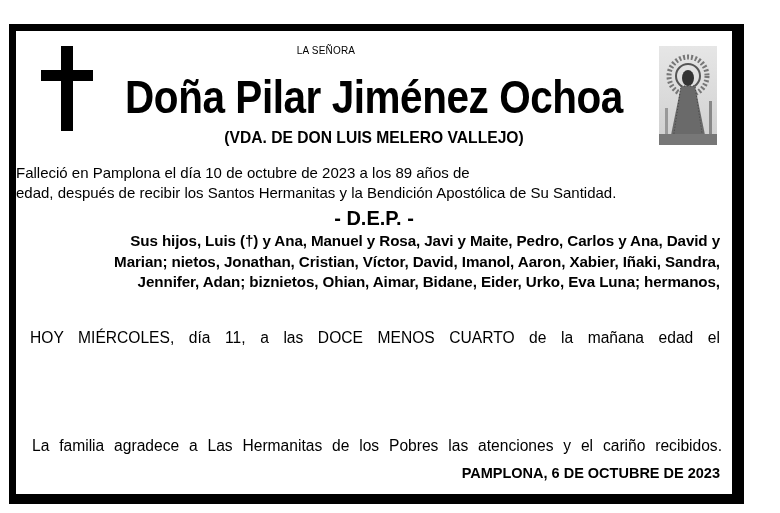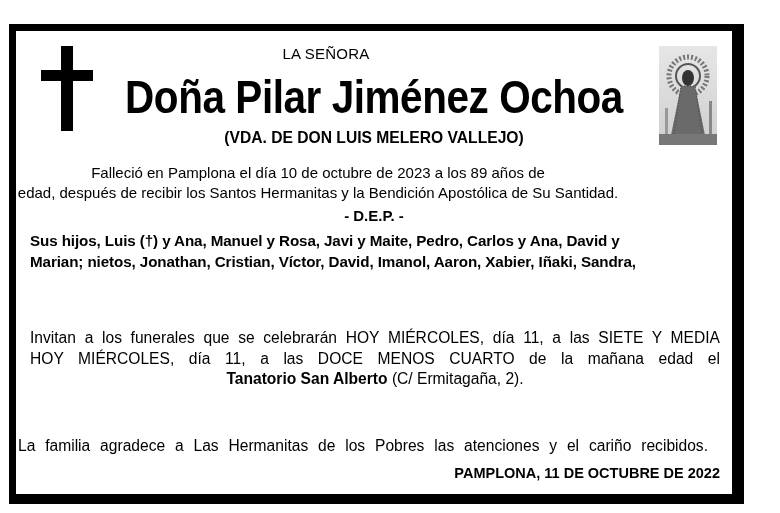--- a/index.html
+++ b/index.html
@@ -9,31 +9,31 @@
     border-left: 7px solid #000; border-top: 7px solid #000;
     border-right: 12px solid #000; border-bottom: 10px solid #000;
     background: #fff;
   }
   .cross { position: absolute; left: 25px; top: 15px; width: 52px; height: 85px; }
   .cross .v { position: absolute; left: 20px; top: 0; width: 12px; height: 85px; background: #000; }
   .cross .h { position: absolute; left: 0; top: 24px; width: 52px; height: 11px; background: #000; }
   .image-box { position: absolute; left: 643px; top: 15px; width: 58px; height: 99px; background: linear-gradient(#e6e6e6, #cfcfcf); overflow: hidden; }
   .image-box svg { display: block; }
   .txt { position: absolute; white-space: nowrap; }
-  .senora { left: 0; width: 620px; top: 14px; text-align: center; font-size: 15px; letter-spacing: 0.2px; }
+  .senora { left: 0; width: 620px; top: 14px; text-align: center; font-size: 10px; letter-spacing: 0.2px; }
   .name { left: 0; width: 716px; top: 39px; text-align: center; font-size: 46px; font-weight: bold; transform: scaleX(0.88); transform-origin: center; letter-spacing: -0.5px; }
   .vda { left: 0; width: 716px; top: 97px; text-align: center; font-size: 17px; font-weight: bold; transform: scaleX(0.92); }
-  .fallecio { left: 0; width: 604px; top: 132px; text-align: center; font-size: 15px; line-height: 20px; white-space: normal; }
-  .dep { left: 0; width: 716px; top: 176px; text-align: center; font-size: 15px; font-weight: bold; }
-  .family { left: 14px; width: 690px; top: 200px; text-align: left; font-size: 15.2px; font-weight: bold; line-height: 20.5px; white-space: normal; letter-spacing: -0.1px; }
+  .fallecio { left: 0; width: 604px; top: 132px; text-align: left; font-size: 15px; line-height: 20px; white-space: normal; }
+  .dep { left: 0; width: 716px; top: 176px; text-align: center; font-size: 20px; font-weight: bold; }
+  .family { left: 14px; width: 690px; top: 200px; text-align: right; font-size: 15.2px; font-weight: bold; line-height: 20.5px; white-space: normal; letter-spacing: -0.1px; }
   .invite { left: 14px; width: 690px; top: 297px; font-size: 15.6px; line-height: 20.5px; white-space: normal; text-align: justify; }
   .invite .line { display: block; text-align: justify; text-align-last: justify; }
   .invite .center { display: block; text-align: center; }
   .invite b { font-weight: bold; }
-  .thanks { left: 2px; width: 690px; top: 406px; font-size: 15.6px; text-align: justify; text-align-last: justify; white-space: normal; }
+  .thanks { left: 16px; width: 690px; top: 406px; font-size: 15.6px; text-align: justify; text-align-last: justify; white-space: normal; }
   .place-date { right: 12px; top: 434px; font-size: 14.5px; font-weight: bold; }
 </style>
 </head>
 <body>
 
 <div class="frame">
 
   <div class="cross">
     <div class="v"></div>
     <div class="h"></div>
@@ -59,25 +59,24 @@
   <div class="txt fallecio">
     <div>Falleció en Pamplona el día 10 de octubre de 2023 a los 89 años de</div>
     <div>edad, después de recibir los Santos Hermanitas y la Bendición Apostólica de Su Santidad.</div>
   </div>
 
   <div class="txt dep">- D.E.P. -</div>
 
   <div class="txt family">
     <div>Sus hijos, Luis (†) y Ana, Manuel y Rosa, Javi y Maite, Pedro, Carlos y Ana, David y</div>
     <div>Marian; nietos, Jonathan, Cristian, Víctor, David, Imanol, Aaron, Xabier, Iñaki, Sandra,</div>
+    <div>Jennifer, Adan; biznietos, Ohian, Aimar, Bidane, Eider, Urko, Eva Luna; hermanos,</div>
   </div>
 
   <div class="txt invite">
-    <span class="line">Invitan a los funerales que se celebrarán HOY MIÉRCOLES, día 11, a las SIETE Y MEDIA</span>
     <span class="line">HOY MIÉRCOLES, día 11, a las DOCE MENOS CUARTO de la mañana edad el</span>
-    <span class="center"><b>Tanatorio San Alberto</b><span> (C/ Ermitagaña, 2).</span></span>
   </div>
 
   <div class="txt thanks">La familia agradece a Las Hermanitas de los Pobres las atenciones y el cariño recibidos.</div>
 
-  <div class="txt place-date">PAMPLONA, 11 DE OCTUBRE DE 2022</div>
+  <div class="txt place-date">PAMPLONA, 6 DE OCTUBRE DE 2023</div>
 
 </div>
 
 </body></html>

